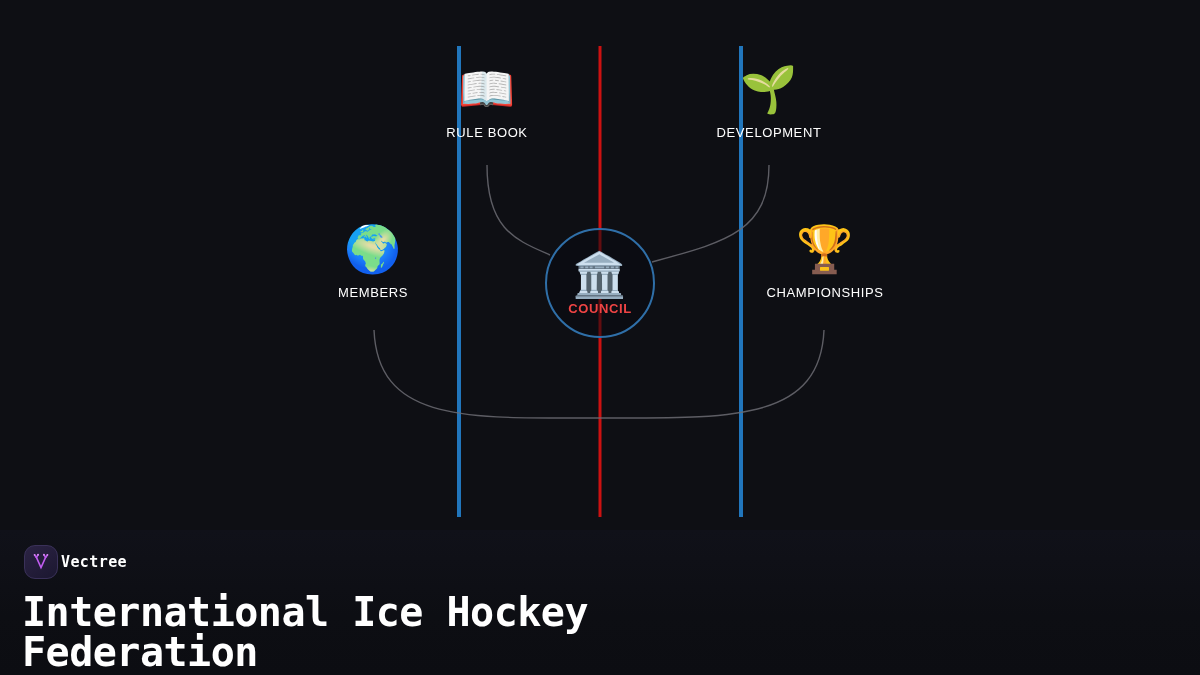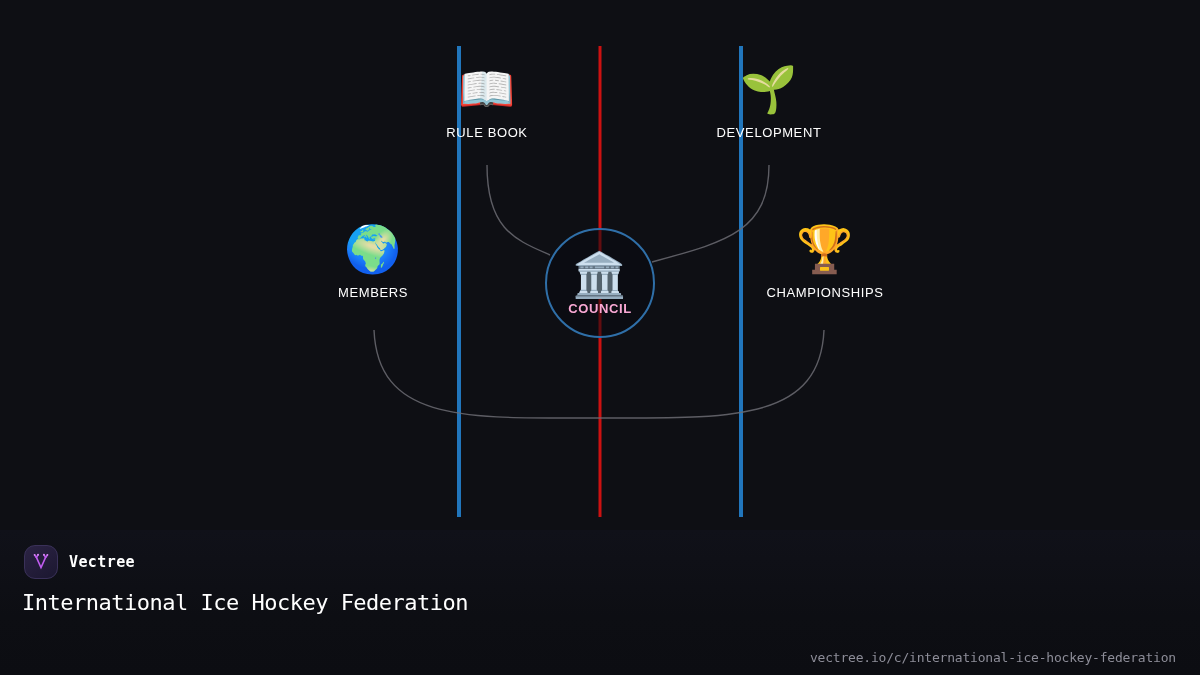--- a/index.html
+++ b/index.html
@@ -66,35 +66,35 @@
     border:2px solid #2f6fa8;
     background:rgba(10,11,16,0.55);
     display:flex;
     flex-direction:column;
     align-items:center;
     justify-content:center;
     text-align:center;
   }
   #node-council .emoji { font-size:44px; height:48px; margin-top:-2px; }
   #node-council .label {
-    color:#f9a8d4; font-weight:700; font-size:13px;
+    color:#ef4444; font-weight:700; font-size:13px;
     letter-spacing:0.6px; margin-top:4px;
   }
 
   
   #footer {
     position:absolute;
     left:0; top:530px;
     width:1200px; height:145px;
     background:linear-gradient(180deg,#101119 0%, #0d0e13 60%, #0c0d12 100%);
   }
   #brand {
     position:absolute;
     left:24px; top:15px;
-    display:flex; align-items:center; gap:11px;
+    display:flex; align-items:center; gap:3px;
   }
   #brand-mark {
     width:34px; height:34px;
     border-radius:11px;
     background:linear-gradient(145deg,#2b2344 0%,#221c38 60%,#1b1730 100%);
     border:1px solid #3a3159;
     display:flex; align-items:center; justify-content:center;
   }
   #brand-name {
     color:#ffffff;
@@ -102,22 +102,22 @@
     font-size:15px;
     font-weight:700;
     letter-spacing:0.4px;
   }
   #page-title {
     position:absolute;
     left:22px; top:62px;
     width:740px;
     color:#ffffff;
     font-family:"DejaVu Sans Mono","Liberation Mono", monospace;
-    font-weight:400;
-    font-size:22px;
+    font-weight:700;
+    font-size:40px;
     line-height:1.0;
     letter-spacing:-0.5px;
   }
   #page-url {
     position:absolute;
     right:24px; top:120px;
     color:#8d8d98;
     font-family:"DejaVu Sans Mono","Liberation Mono", monospace;
     font-size:13px;
     letter-spacing:-0.2px;
@@ -188,17 +188,16 @@
             <circle cx="15.2" cy="4.0" r="1.05"></circle>
             <circle cx="19.0" cy="4.2" r="1.05"></circle>
           </g>
         </svg>
       </span>
       <span id="brand-name">Vectree</span>
     </div>
 
     <h1 id="page-title">International Ice Hockey Federation</h1>
 
-    <div id="page-url">vectree.io/c/international-ice-hockey-federation</div>
 
   </div>
 
 </div>
 
 </body></html>

